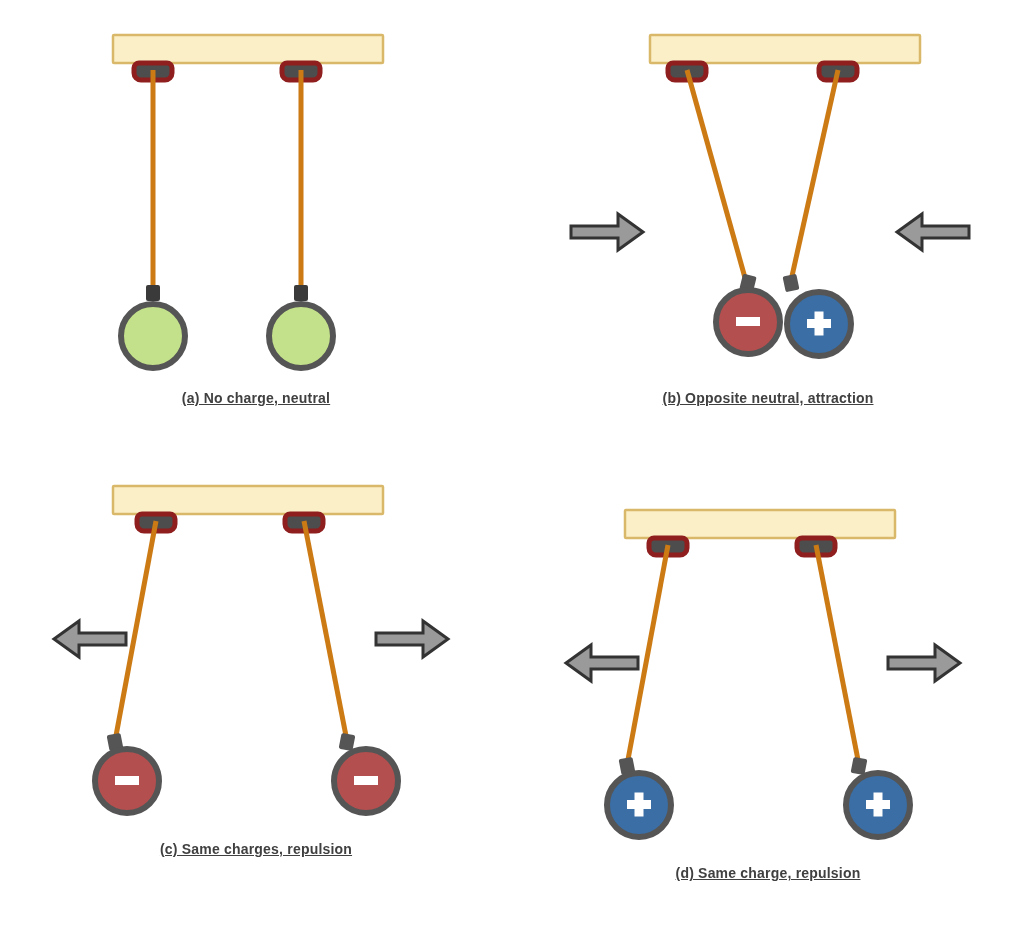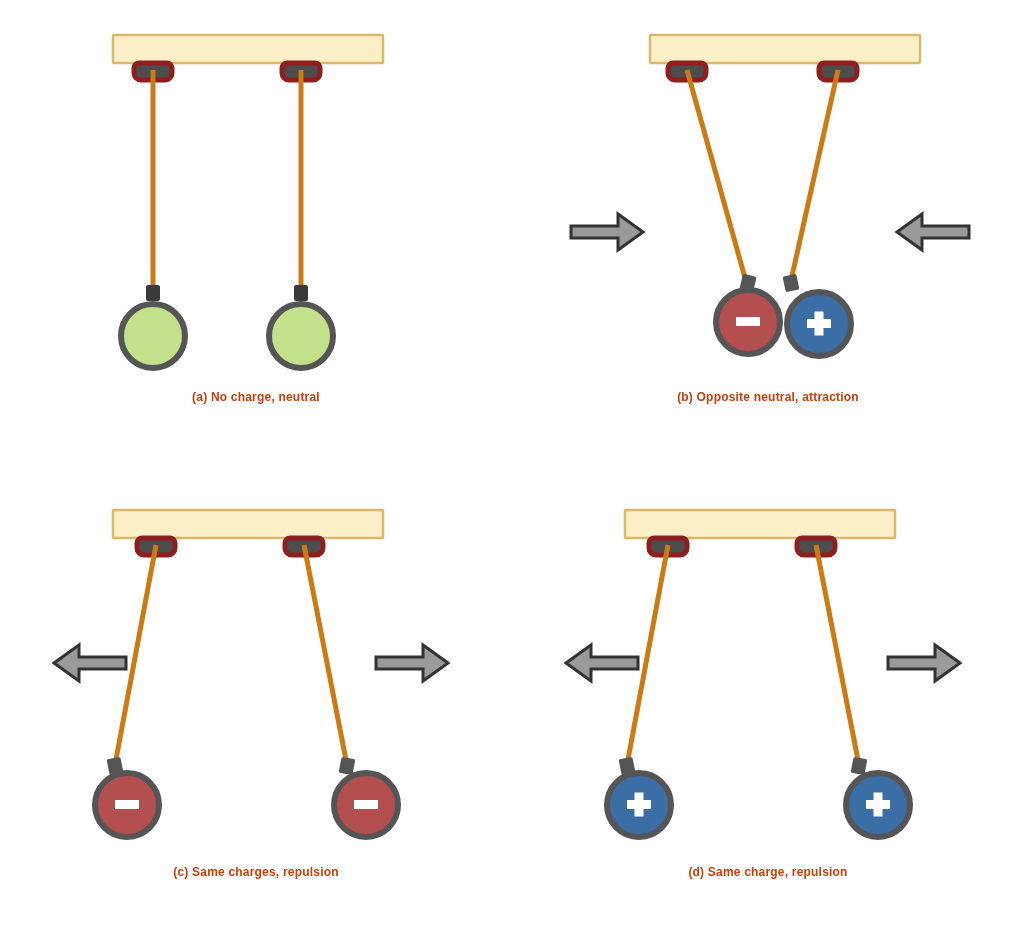--- a/index.html
+++ b/index.html
@@ -24,24 +24,25 @@
   }
   .panel-svg {
     display: block;
   }
   .caption {
     position: absolute;
     width: 100%;
     text-align: center;
     font-family: "Liberation Sans", sans-serif;
     font-weight: bold;
-    font-size: 12px;
-    color: #c2410c;
+    font-size: 14px;
+    color: #404040;
     letter-spacing: 0.2px;
     white-space: nowrap;
+    text-decoration: underline;
   }
 </style>
 </head>
 <body>
 
 <div id="figure">
 
   <div class="panel" style="left:0px; top:0px; width:512px; height:470px;">
     <svg class="panel-svg" width="512" height="420" viewBox="0 0 512 420">
 
@@ -86,21 +87,21 @@
       <rect x="295" y="319" width="24" height="9" fill="#ffffff"></rect>
       <rect x="302.5" y="311.5" width="9" height="24" fill="#ffffff"></rect>
 
       <path d="M59,226 h47 v-12 l25,18 -25,18 v-12 h-47 z" fill="#9a9a9a" stroke="#333333" stroke-width="3" stroke-linejoin="miter"></path>
 
       <path d="M457,226 h-47 v-12 l-25,18 25,18 v-12 h47 z" fill="#9a9a9a" stroke="#333333" stroke-width="3" stroke-linejoin="miter"></path>
     </svg>
     <div class="caption" style="top:390px;">(b) Opposite neutral, attraction</div>
   </div>
 
-  <div class="panel" style="left:0px; top:470px; width:512px; height:468px;">
+  <div class="panel" style="left:0px; top:446px; width:512px; height:468px;">
     <svg class="panel-svg" width="512" height="420" viewBox="0 0 512 420">
       <rect x="113" y="40" width="270" height="28" rx="1" fill="#fbefc8" stroke="#d9b86a" stroke-width="2.5"></rect>
       <path d="M142,68 h28 a5,5 0 0 1 5,5 v5 a7,7 0 0 1 -7,7 h-24 a7,7 0 0 1 -7,-7 v-5 a5,5 0 0 1 5,-5 z" fill="#4d4d4d" stroke="#8f1f1f" stroke-width="5"></path>
       <path d="M290,68 h28 a5,5 0 0 1 5,5 v5 a7,7 0 0 1 -7,7 h-24 a7,7 0 0 1 -7,-7 v-5 a5,5 0 0 1 5,-5 z" fill="#4d4d4d" stroke="#8f1f1f" stroke-width="5"></path>
 
       <line x1="156" y1="75" x2="115" y2="295" stroke="#cc7a14" stroke-width="5"></line>
       <line x1="304" y1="75" x2="347" y2="295" stroke="#cc7a14" stroke-width="5"></line>
 
       <rect x="108" y="288" width="14" height="16" rx="2" fill="#555555" transform="rotate(-11 115 296)"></rect>
       <rect x="340" y="288" width="14" height="16" rx="2" fill="#555555" transform="rotate(11 347 296)"></rect>

